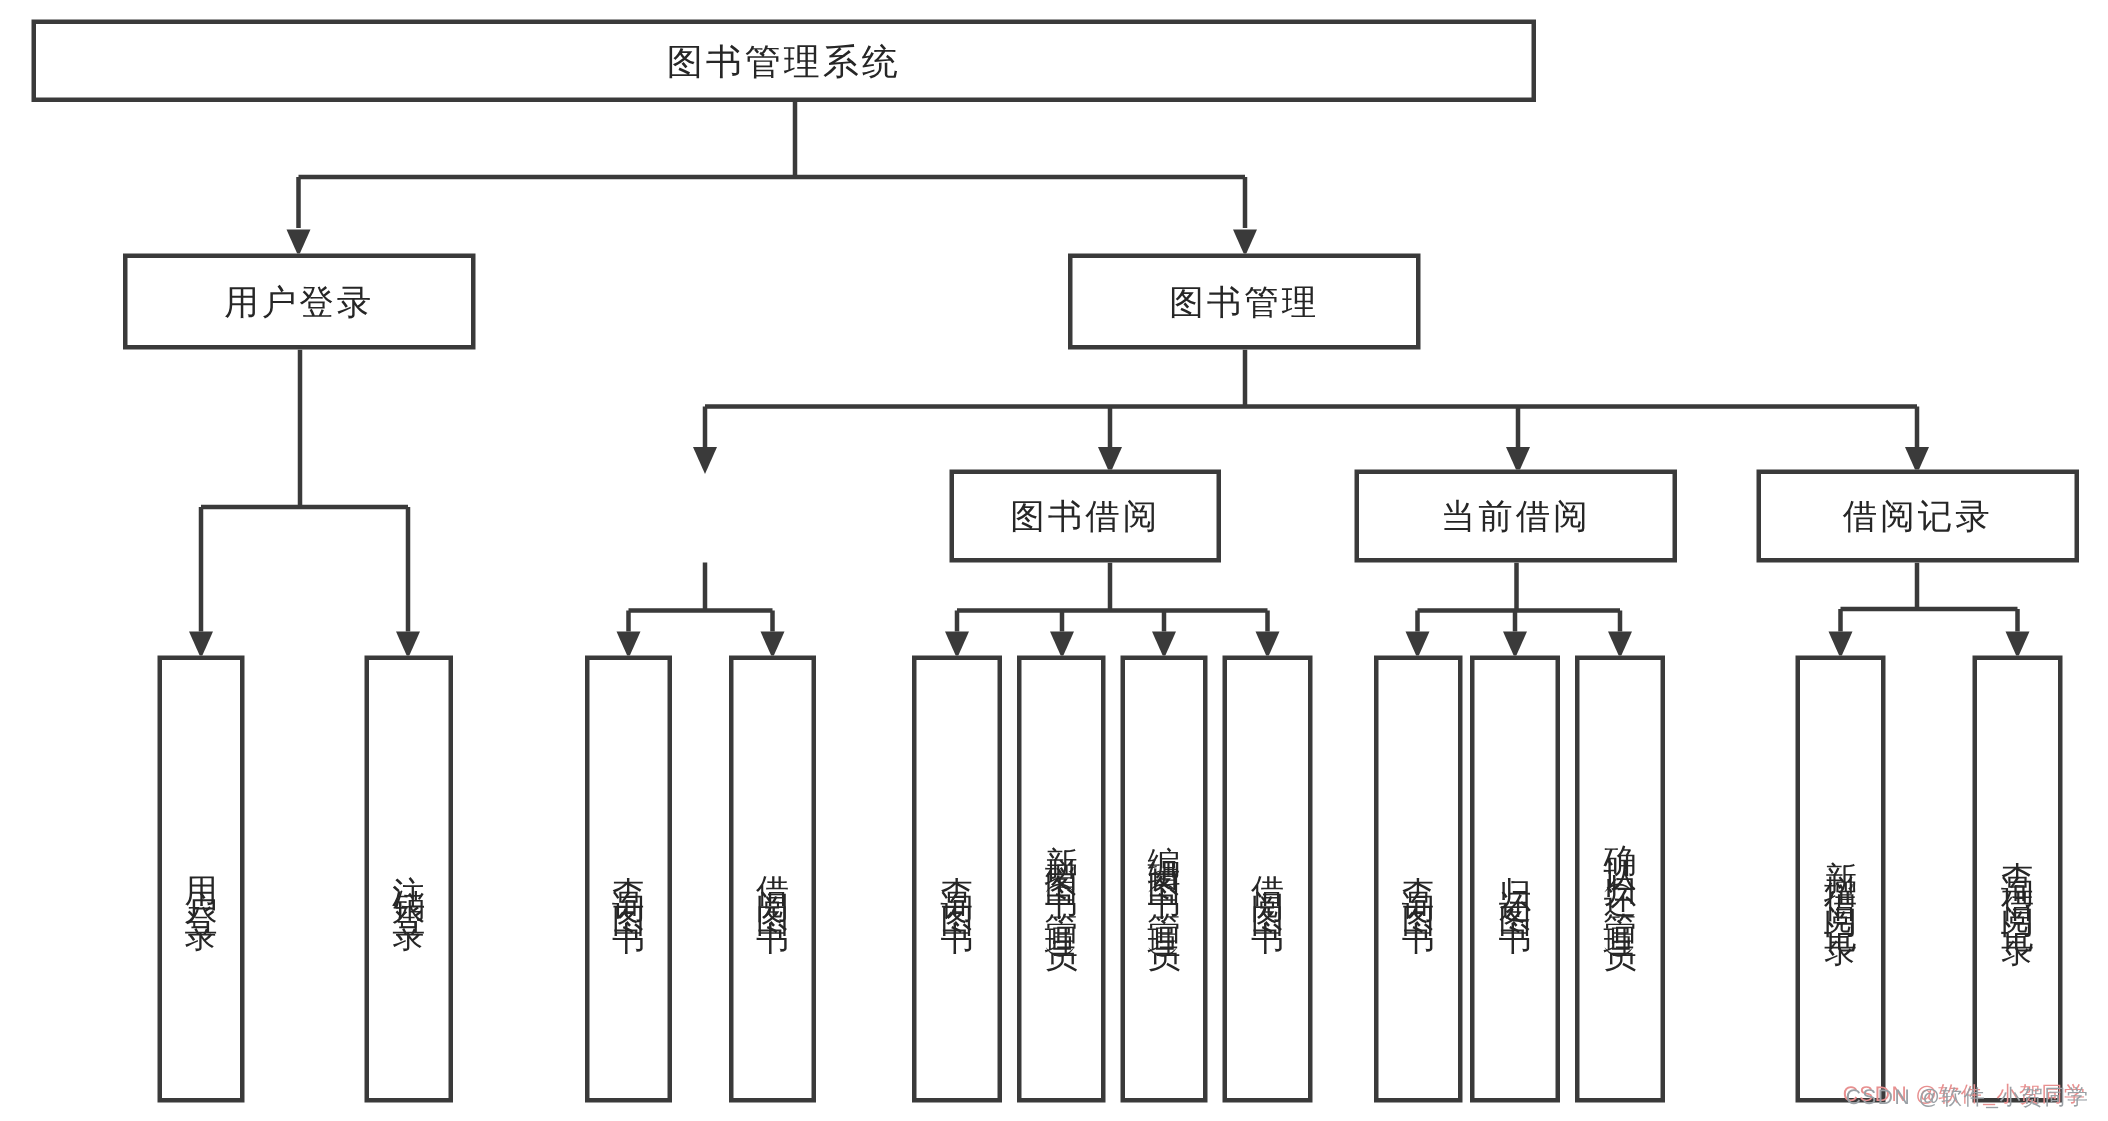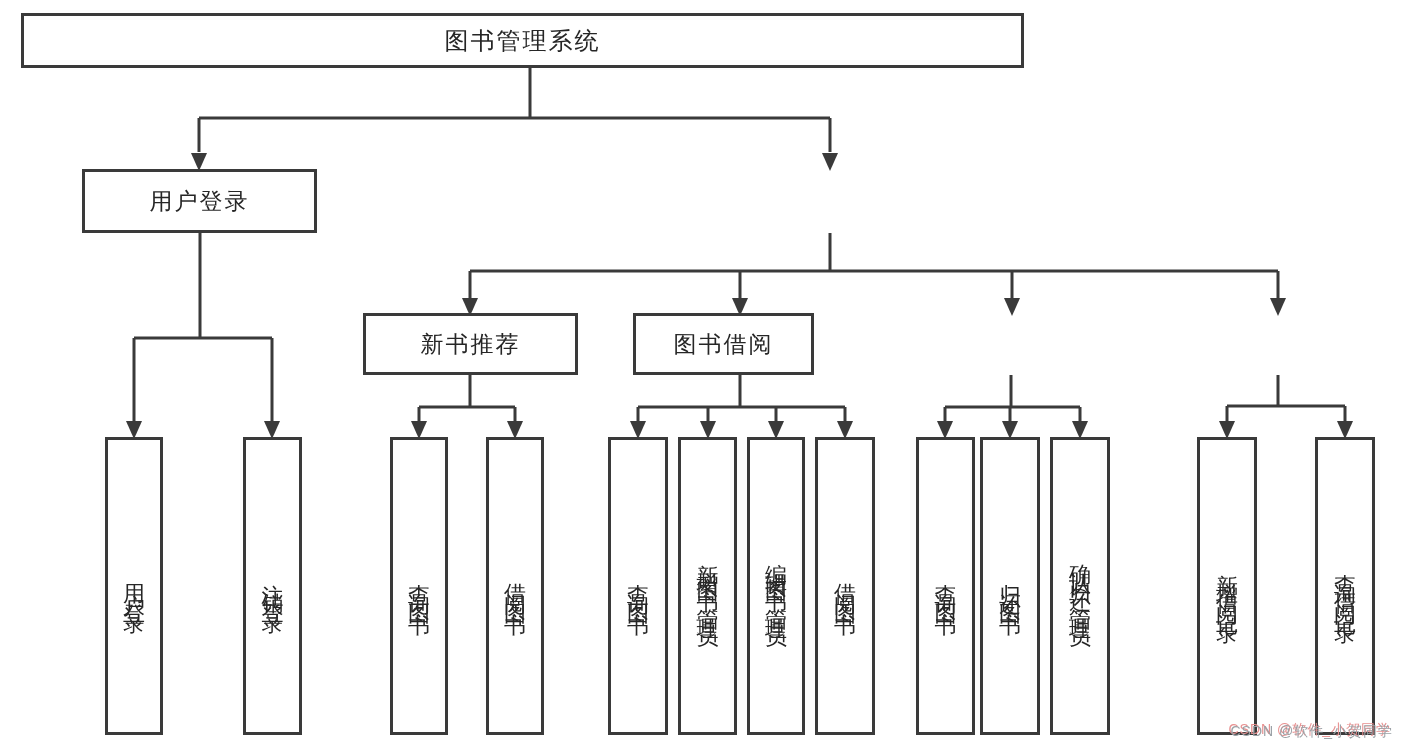--- a/index.html
+++ b/index.html
@@ -69,23 +69,25 @@
       <use href="#ah" transform="translate(1010,439)"></use>
       <use href="#ah" transform="translate(1080,439)"></use>
       <use href="#ah" transform="translate(1227,439)"></use>
       <use href="#ah" transform="translate(1345,439)"></use>
     </g>
   </svg>
 
   <div class="hbox root" style="left:21px;top:13px;width:1003px;height:55px">图书管理系统</div>
 
   <div class="hbox" style="left:82px;top:169px;width:235px;height:64px">用户登录</div>
+  <div class="hbox" style="left:712px;top:169px;width:235px;height:64px">图书管理</div>
 
-  <div class="hbox" style="left:363px;top:313px;width:215px;height:62px">新书推荐</div>
   <div class="hbox" style="left:633px;top:313px;width:181px;height:62px">图书借阅</div>
+  <div class="hbox" style="left:903px;top:313px;width:215px;height:62px">当前借阅</div>
+  <div class="hbox" style="left:1171px;top:313px;width:215px;height:62px">借阅记录</div>
 
   <div class="leaf" style="left:105px;width:58px">
     <span class="vtext">用户登录</span>
   </div>
   <div class="leaf" style="left:243px;width:59px">
     <span class="vtext">注销登录</span>
   </div>
 
   <div class="leaf" style="left:390px;width:58px">
     <span class="vtext">查询图书</span>

